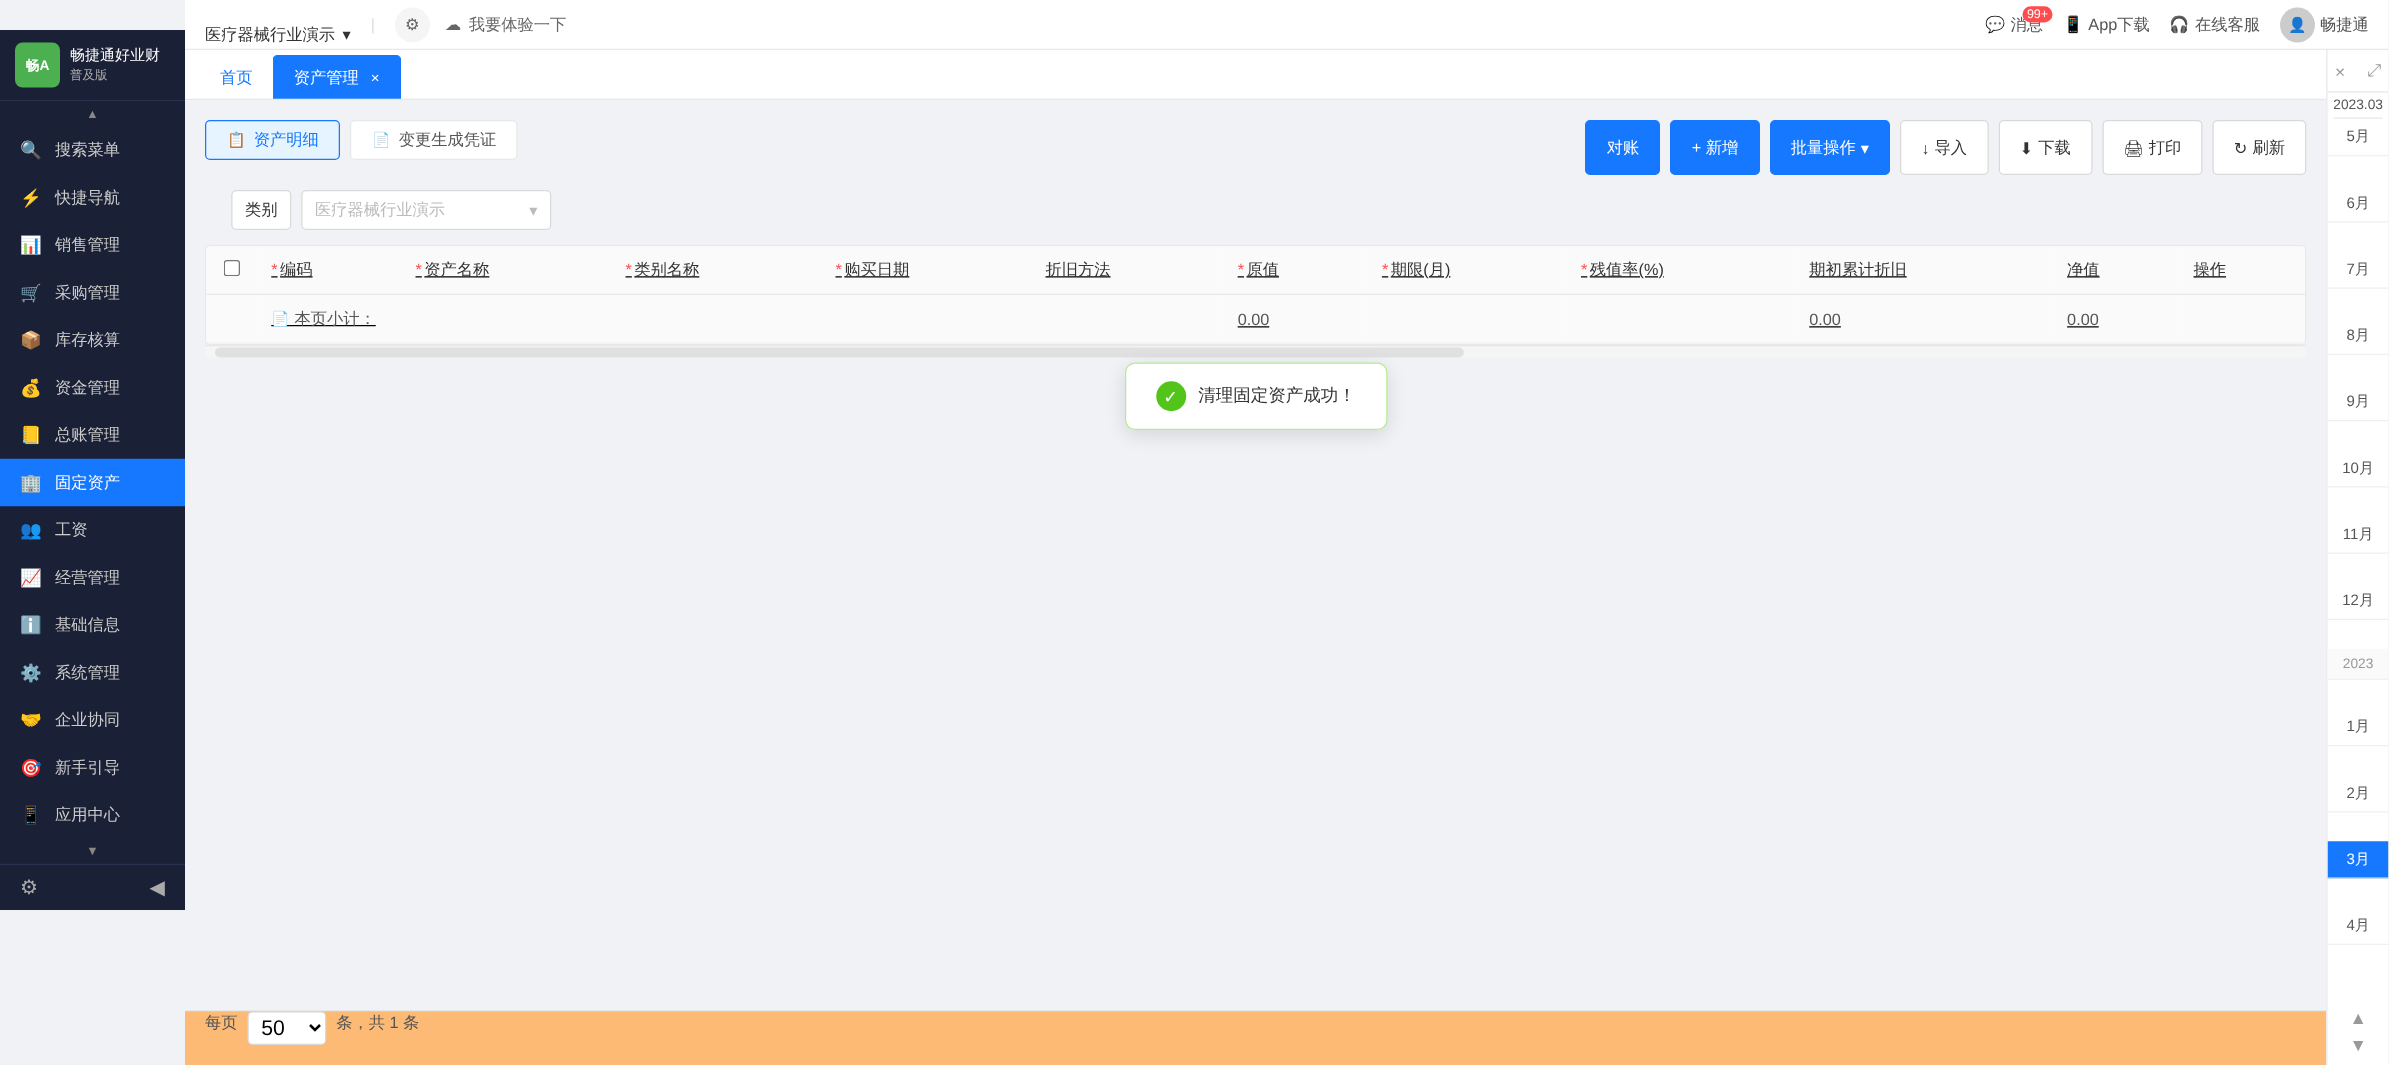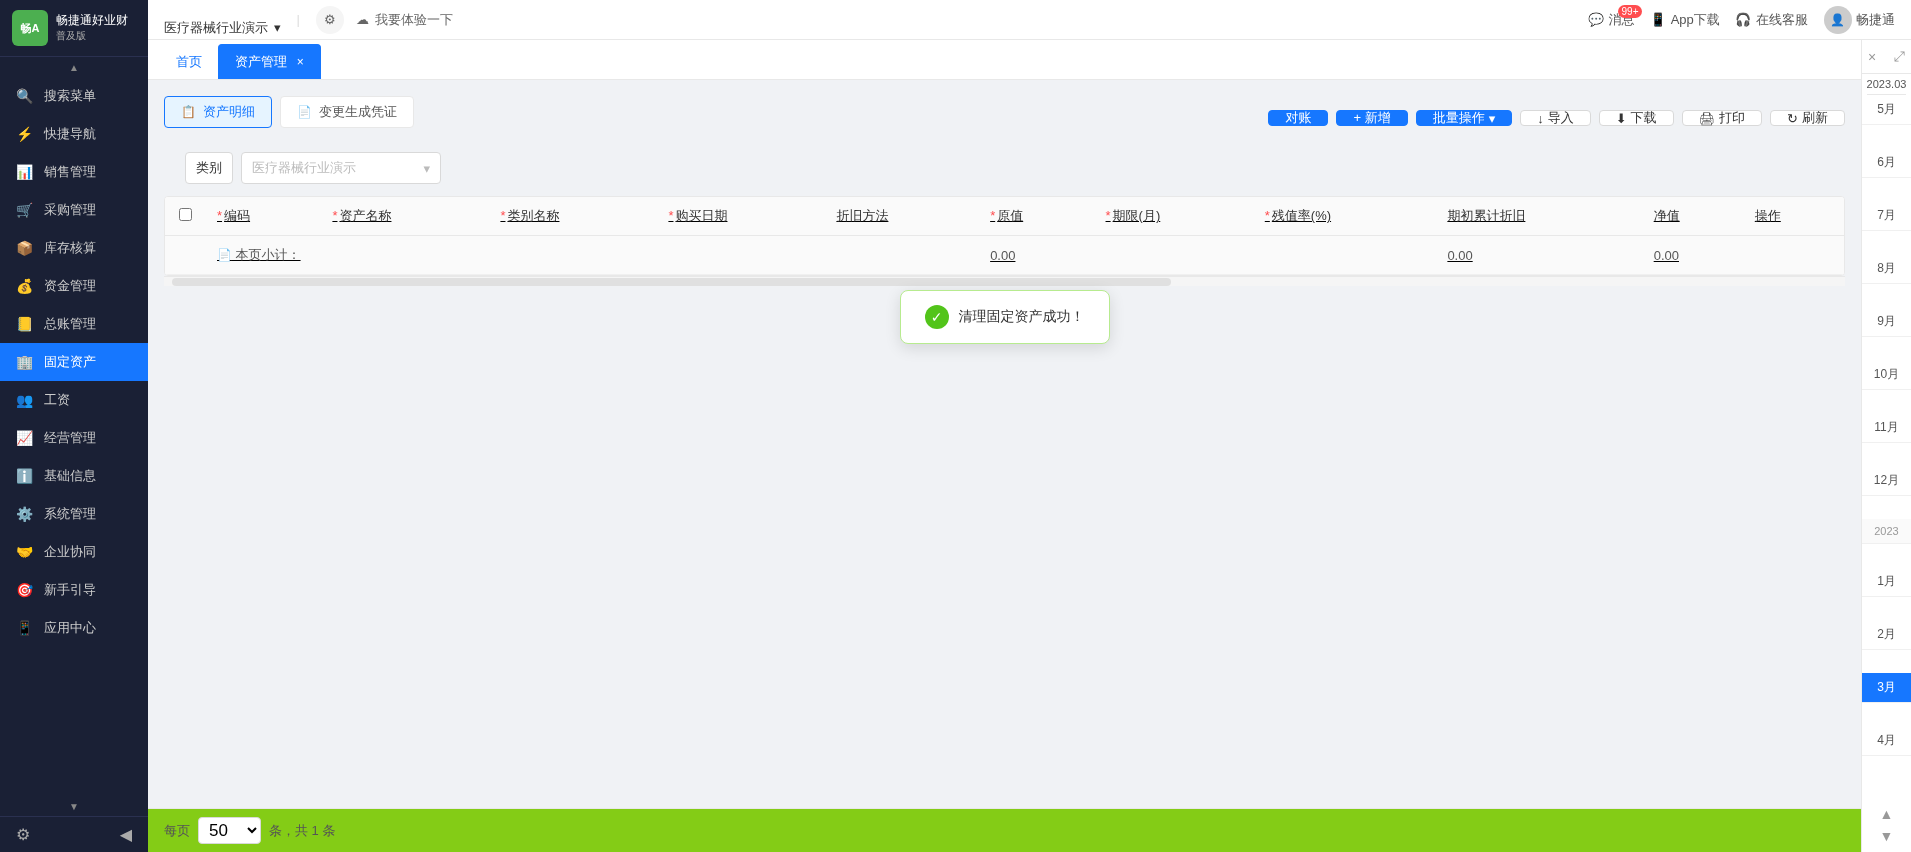--- a/index.html
+++ b/index.html
@@ -5,22 +5,23 @@
     * { box-sizing: border-box; margin: 0; padding: 0; }
     body { font-family: 'Microsoft YaHei', Arial, sans-serif; font-size: 13px; background: #f0f2f5; display: flex; height: 852px; overflow: hidden; }
 
     
     .sidebar {
       width: 148px;
       background: #1a2035;
       color: #fff;
       display: flex;
       flex-direction: column;
-      height: 852px;
+      height: 704px;
       flex-shrink: 0;
+      margin-top: 24px;
     }
     .sidebar-header {
       padding: 10px 12px;
       background: #1a2035;
       border-bottom: 1px solid #2a3050;
       display: flex;
       align-items: center;
       gap: 8px;
     }
     .sidebar-logo {
@@ -258,21 +259,21 @@
 
     
     .toolbar {
       display: flex;
       align-items: center;
       gap: 8px;
       margin-bottom: 12px;
       justify-content: flex-end;
     }
     .toolbar-btn {
-      height: 16px;
+      height: 44px;
       padding: 0 16px;
       border-radius: 4px;
       border: 1px solid #d9d9d9;
       background: #fff;
       color: #333;
       font-size: 13px;
       cursor: pointer;
       display: flex;
       align-items: center;
       gap: 4px;
@@ -458,24 +459,24 @@
     }
     .panel-arrow {
       font-size: 14px;
       color: #999;
       cursor: pointer;
     }
 
     
     .pagination-bar {
       height: 44px;
-      background: #84cc16;
+      background: #fdba74;
       border-top: 1px solid #e8e8e8;
       display: flex;
-      align-items: center;
+      align-items: flex-start;
       padding: 0 16px;
       gap: 8px;
       font-size: 13px;
       color: #555;
     }
     .page-select {
       border: 1px solid #d9d9d9;
       border-radius: 4px;
       padding: 2px 6px;
       font-size: 17px;

